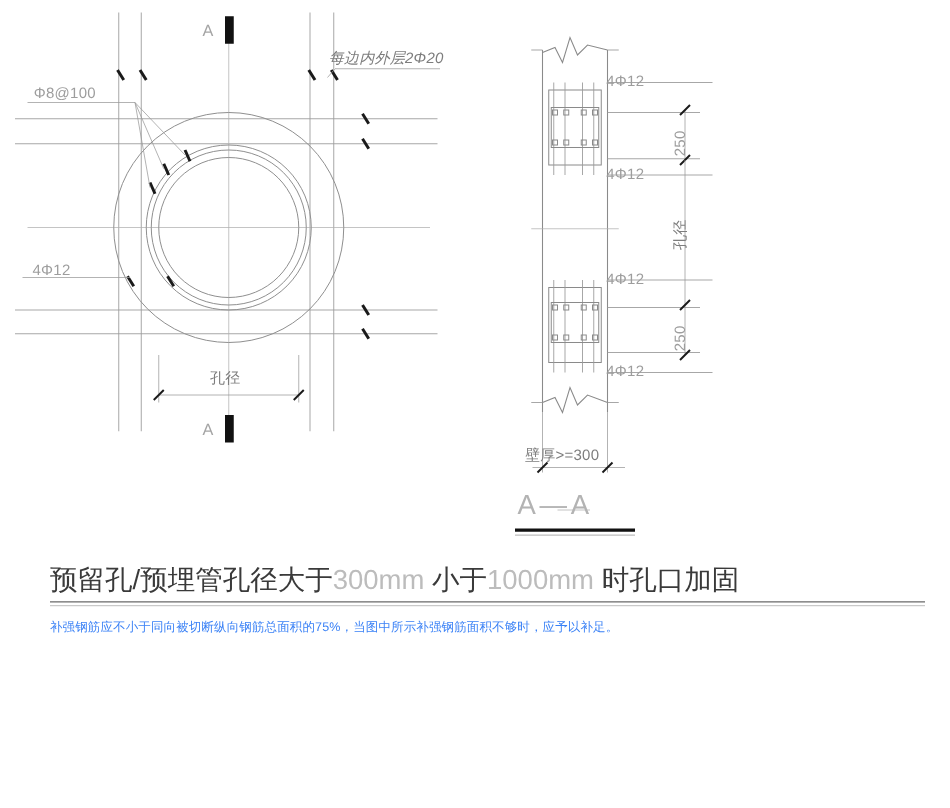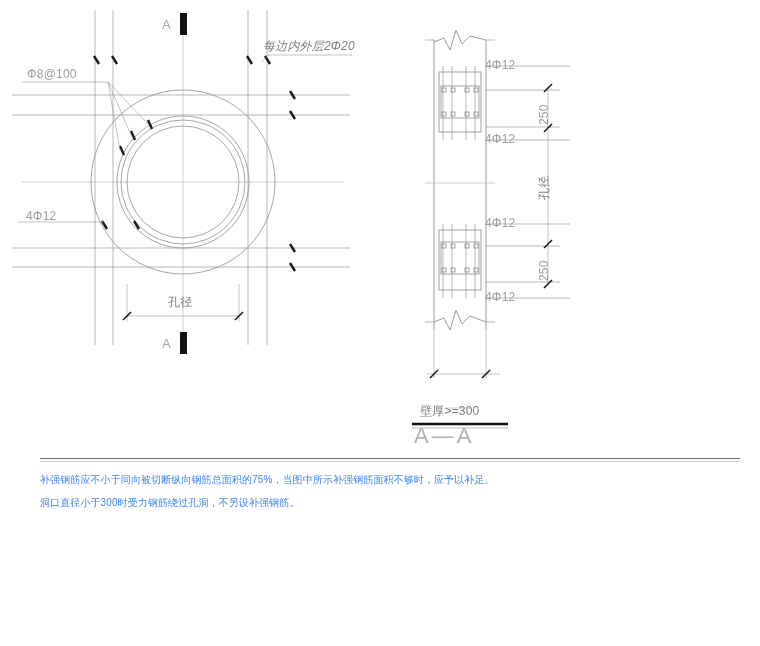--- a/index.html
+++ b/index.html
@@ -258,24 +258,26 @@
   <div class="cadlabel" style="left:485px; top:217px;">4Φ12</div>
 
   <div class="cadlabel" style="left:485px; top:291px;">4Φ12</div>
 
   <div class="cadlabel vert" style="left:538px; top:125px;">250</div>
 
   <div class="cadlabel vert cn" style="left:538px; top:200px;">孔径</div>
 
   <div class="cadlabel vert" style="left:538px; top:281px;">250</div>
 
-  <div class="cadlabel cn" style="left:420px; top:358px;margin-top:47px;">壁厚&gt;=300</div>
-
-  <div class="cadlabel big" style="left:414px; top:393px;margin-top:32px;">A—A</div>
+  <div class="cadlabel cn" style="left:420px; top:358px;">壁厚&gt;=300</div>
+
+  <div class="cadlabel big" style="left:414px; top:393px;">A—A</div>
 
   <div id="notes">
+    <div id="title-line">
+      <span>预留孔/预埋管孔径大于</span><span class="dim">300mm</span><span> 小于</span><span class="dim">1000mm</span><span> 时孔口加固</span>
+    </div>
     <div id="title-rule"></div>
 
     <div class="note">补强钢筋应不小于同向被切断纵向钢筋总面积的75%，当图中所示补强钢筋面积不够时，应予以补足。</div>
-    <div class="note">洞口直径小于300时受力钢筋绕过孔洞，不另设补强钢筋。</div>
   </div>
 
 </div>
 
 </body></html>

